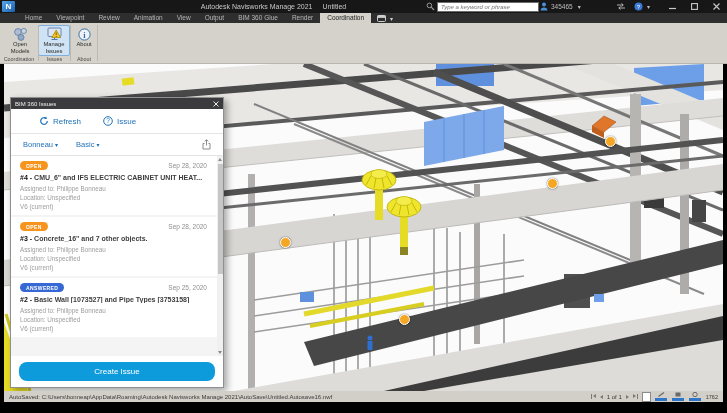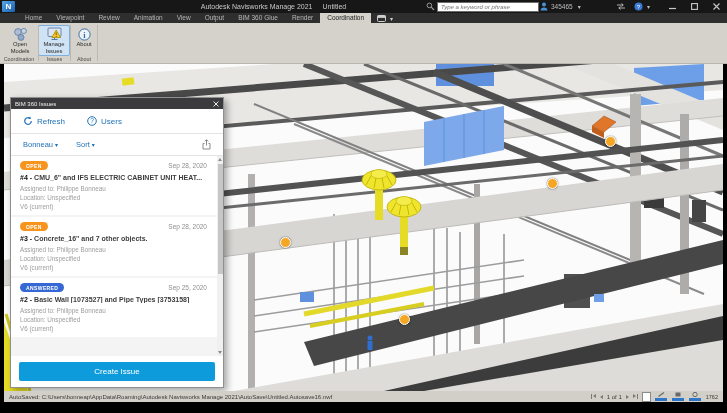--- a/index.html
+++ b/index.html
@@ -33,21 +33,21 @@
   .viewport{position:absolute;left:4px;top:64px;width:719px;height:327px;background:#fbfbfb;overflow:hidden;}
   .viewport>svg{position:absolute;left:0;top:0;z-index:0;}
   .pin{position:absolute;width:9px;height:9px;border-radius:50%;background:#f5a623;
        border:1.5px solid #fff;box-shadow:0 0 2px rgba(0,0,0,.55);z-index:2;box-sizing:content-box;}
   
   .panel{position:absolute;left:6px;top:33px;width:212px;height:289px;background:#fff;border:1px solid #8f8f8f;
          box-shadow:3px 3px 7px rgba(0,0,0,.35);z-index:5;display:flex;flex-direction:column;}
   .panel-titlebar{height:11px;background:#3b3b3d;color:#efefef;font-size:6px;display:flex;align-items:center;
                   padding:0 4px;flex:0 0 auto;}
   .panel-close{margin-left:auto;display:flex;}
-  .panel-toolbar{height:24px;display:flex;align-items:center;gap:22px;padding:0 12px;color:#1f71b8;
+  .panel-toolbar{height:24px;display:flex;align-items:center;gap:22px;padding:0 28px;color:#1f71b8;
                  font-size:8px;border-bottom:1px solid #e4e4e4;flex:0 0 auto;}
   .ptool{display:flex;align-items:center;gap:4px;}
   .filter-row{height:21px;display:flex;align-items:center;gap:18px;padding:0 12px;font-size:7.5px;
               color:#1f71b8;border-bottom:1px solid #e4e4e4;flex:0 0 auto;}
   .caret{font-size:6px;margin-left:2px;}
   .share{margin-left:auto;display:flex;}
   .issue-list{position:relative;flex:1 1 auto;background:#f4f4f4;overflow:hidden;}
   .issue-card{background:#fff;padding:5px 16px 4px 9px;margin-bottom:2px;min-height:55px;box-sizing:border-box;}
   .card-top{display:flex;align-items:center;}
   .pill{font-size:5px;font-weight:bold;color:#fff;padding:1.5px 6px;border-radius:7px;letter-spacing:.4px;}
@@ -56,21 +56,21 @@
   .cdate{margin-left:auto;font-size:6.5px;color:#8f8f8f;}
   .ctitle{margin-top:4px;font-size:7px;color:#3d3d3d;font-weight:600;white-space:nowrap;overflow:hidden;}
   .ctitle .iid{font-weight:bold;color:#111;margin-right:2px;}
   .cmeta{margin-top:3px;font-size:6.3px;color:#9d9d9d;line-height:9px;}
   .sbar{position:absolute;right:0;top:0;width:6px;height:100%;background:#f0f0f0;z-index:3;}
   .sbar .up,.sbar .dn{position:absolute;left:1px;width:0;height:0;border-left:2px solid transparent;border-right:2px solid transparent;}
   .sbar .up{top:2px;border-bottom:3px solid #8a8a8a;}
   .sbar .dn{bottom:2px;border-top:3px solid #8a8a8a;}
   .sbar .thumb{position:absolute;left:.5px;top:8px;width:5px;height:110px;background:#c6c6c6;}
   .btn-area{flex:0 0 31px;display:flex;align-items:center;justify-content:center;}
-  .create-btn{width:196px;height:19px;background:#0d9bdb;color:#fff;font-size:8px;border:none;border-radius:2px;
+  .create-btn{width:196px;height:19px;background:#0d9bdb;color:#fff;font-size:8px;border:none;border-radius:8px;
               display:flex;align-items:center;justify-content:center;font-family:"Liberation Sans",sans-serif;}
   .cursor{position:absolute;z-index:9;}
   
   .statusbar{position:absolute;left:4px;top:391px;width:719px;height:11px;background:#d2cfc8;color:#3a3a3a;
              font-size:6px;display:flex;align-items:center;padding:0 5px;box-sizing:border-box;white-space:nowrap;}
   .sb-right{margin-left:auto;display:flex;align-items:center;gap:4px;}
   .tri{width:0;height:0;border-top:2.5px solid transparent;border-bottom:2.5px solid transparent;}
   .tri.l{border-right:3.5px solid #7a7a7a;}
   .tri.r{border-left:3.5px solid #7a7a7a;}
   .sheeticon{width:7px;height:8px;background:#fff;border:1px solid #8a8a8a;}
@@ -299,29 +299,29 @@
           <path d="M8.3,5 a3.3,3.3 0 1 1 -1,-2.35" fill="none" stroke="#1f71b8" stroke-width="1.2"></path>
           <path d="M7.4,0.4 L7.6,3 L5,2.7 Z" fill="#1f71b8"></path>
           </svg>
         <span>Refresh</span>
       </span>
       <span class="ptool">
         <svg width="10" height="10" viewBox="0 0 10 10">
           <circle cx="5" cy="5" r="4.3" fill="none" stroke="#1f71b8" stroke-width="1"></circle>
           <text x="5" y="7.3" font-size="6.5" fill="#1f71b8" text-anchor="middle" font-family="Liberation Sans, sans-serif">?</text>
           </svg>
-        <span>Users</span>
+        <span>Issue</span>
       </span>
     </div>
     <div class="filter-row">
       <span>
         <span>Bonneau</span><span class="caret">▾</span>
       </span>
       <span>
-        <span>Sort</span><span class="caret">▾</span>
+        <span>Basic</span><span class="caret">▾</span>
       </span>
       <span class="share">
         <svg width="9" height="11" viewBox="0 0 9 11">
           <path d="M2.5,4.5 H1 V10 H8 V4.5 H6.5" fill="none" stroke="#8a8a8a" stroke-width="1"></path>
           <line x1="4.5" y1="1" x2="4.5" y2="6.5" stroke="#8a8a8a" stroke-width="1"></line>
           <path d="M2.8,2.4 L4.5,0.6 L6.2,2.4" fill="none" stroke="#8a8a8a" stroke-width="1"></path>
           </svg>
       </span>
     </div>
     <div class="issue-list">

